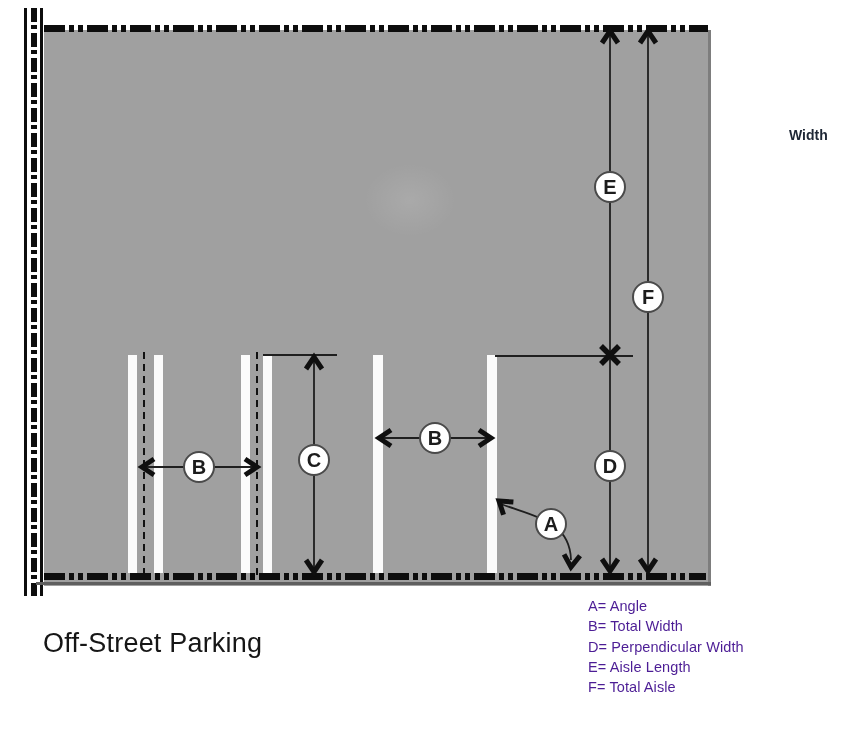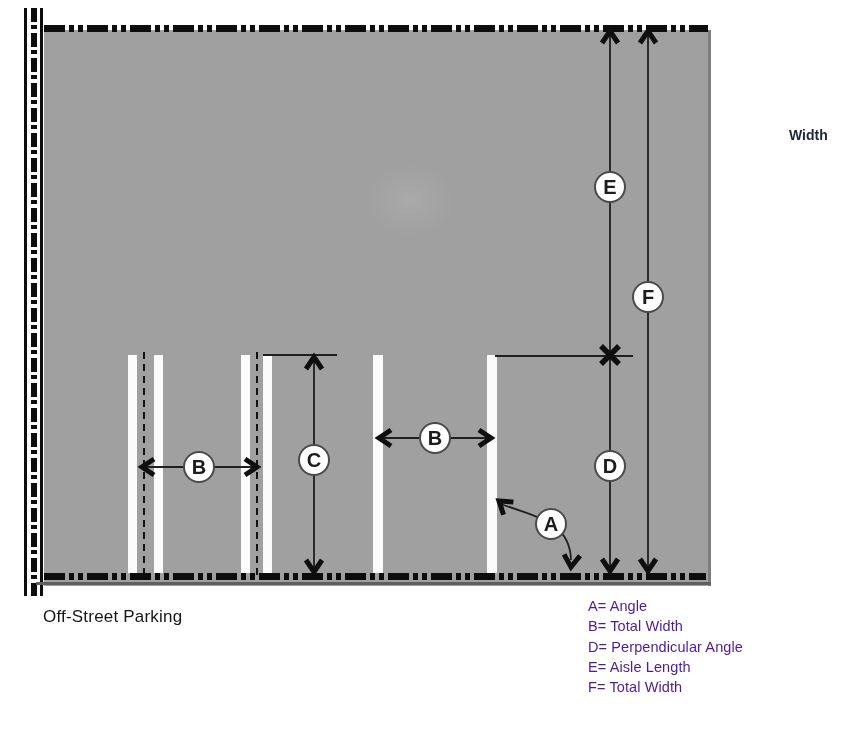--- a/index.html
+++ b/index.html
@@ -49,21 +49,21 @@
     position:absolute;width:32px;height:32px;border-radius:50%;
     background:#ffffff;border:2px solid #4a4a4a;box-sizing:border-box;
     display:flex;align-items:center;justify-content:center;
     font-size:20px;font-weight:600;color:#1c1c1c;z-index:5;
   }
   
   .width-label{
     position:absolute;left:789px;top:87px;font-size:14px;font-weight:600;color:#1e2735;z-index:5;margin-top:40px;
   }
   .title{
-    position:absolute;left:43px;top:607px;font-size:17px;color:#161616;z-index:5;letter-spacing:0.2px;
+    position:absolute;left:43px;top:628px;font-size:27px;color:#161616;z-index:5;letter-spacing:0.2px;
   }
   .legend{
     position:absolute;left:588px;top:596px;z-index:5;font-size:14.5px;
     line-height:20.3px;color:#4c1d95;font-weight:400;letter-spacing:0.1px;
   }
   .legend div{white-space:nowrap;}
 </style>
 </head>
 <body>
 
@@ -149,18 +149,18 @@
   <div class="badge" style="left:535px;top:508px">
     <span>A</span>
   </div>
 
   <div class="width-label">Width</div>
   <div class="title">Off-Street Parking</div>
 
   <div class="legend">
     <div>A= Angle</div>
     <div>B= Total Width</div>
-    <div>D= Perpendicular Angle</div>
+    <div>D= Perpendicular Width</div>
     <div>E= Aisle Length</div>
-    <div>F= Total Width</div>
+    <div>F= Total Aisle</div>
   </div>
 
 </div>
 
 </body></html>

